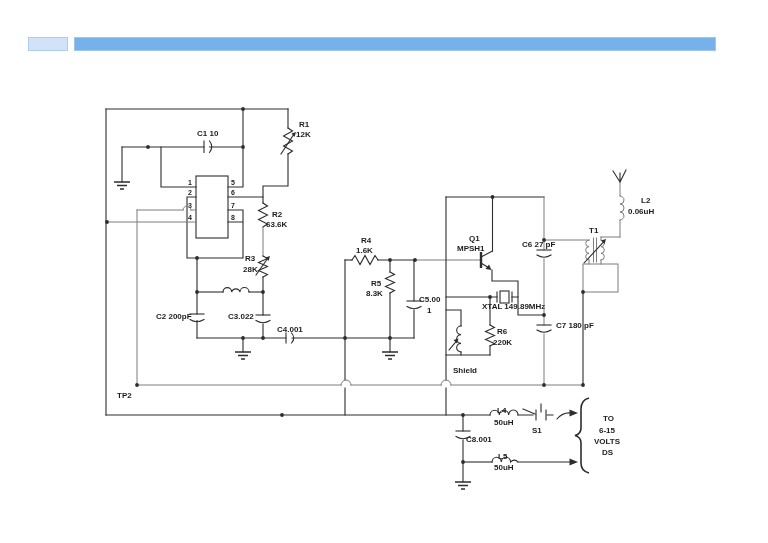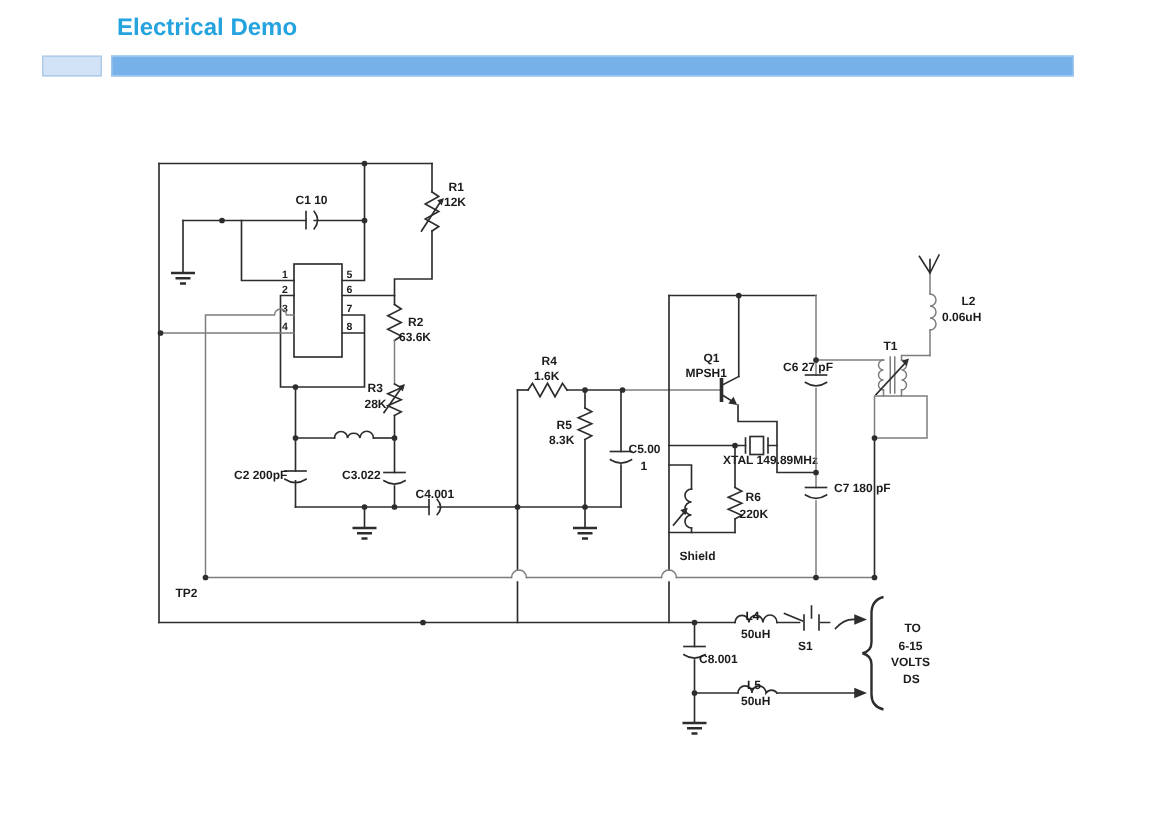--- a/index.html
+++ b/index.html
@@ -16,21 +16,20 @@
   .dot{fill:#2d2d2d;stroke:none;}
   .ah{fill:#2d2d2d;stroke:none;}
   .lab{font-family:"Liberation Sans",sans-serif;font-size:8px;font-weight:bold;fill:#1c1c1c;}
   .pin{font-family:"Liberation Sans",sans-serif;font-size:7px;font-weight:bold;fill:#1c1c1c;}
   .brace{stroke:#2d2d2d;stroke-width:1.6;fill:none;}
 </style>
 </head>
 <body>
 
 <div id="page">
-  <div class="title">Electrical Demo</div>
   <div class="tab"></div>
   <div class="bar"></div>
 
   <svg width="768" height="543" viewBox="0 0 768 543">
 
     <g>
       <path class="w" d="M106,109 H288"></path>
       <path class="w" d="M106,109 V415"></path>
       <path class="w" d="M106,415 H490"></path>
       <path class="w" d="M518,415 H533 M547,415 H553"></path>

